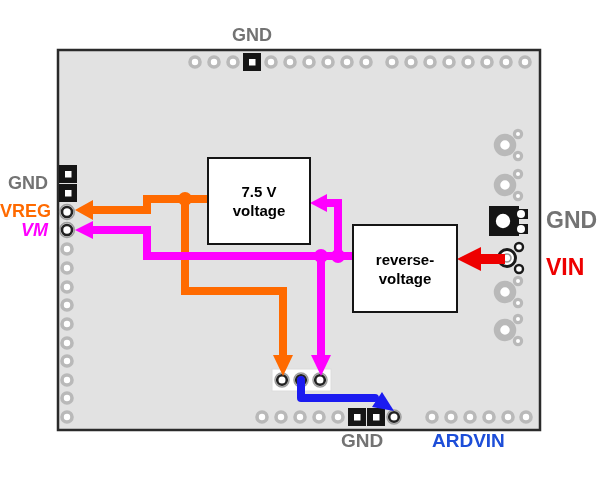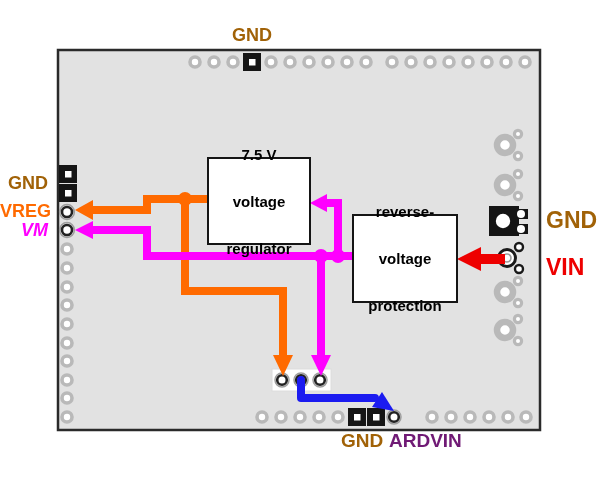--- a/index.html
+++ b/index.html
@@ -1,31 +1,31 @@
 <!DOCTYPE html>
 <html><head>
 <meta charset="utf-8">
 <style>
   html,body{margin:0;padding:0;background:#fff;}
   .stage{position:relative;width:600px;height:480px;background:#fff;
          font-family:"Liberation Sans",sans-serif;font-weight:bold;overflow:hidden;}
   .stage svg{position:absolute;left:0;top:0;}
-  .lbl{position:absolute;color:#a16207;line-height:1.05;white-space:nowrap;}
+  .lbl{position:absolute;color:#737373;line-height:1.05;white-space:nowrap;}
   .lbl.sm{font-size:18px;}
   .lbl.md{font-size:19px;}
   .lbl.lg{font-size:23px;}
   .orange{color:#ff6a00;}
   .magenta{color:#ff00ff;font-style:italic;}
   .red{color:#ee0000;}
-  .blue{color:#701a75;}
+  .blue{color:#1d4ed8;margin-left:43px;}
   .ra{text-align:right;}
   .ca{text-align:center;}
   .fbox{position:absolute;background:#fff;border:2.5px solid #151515;
         display:flex;flex-direction:column;align-items:center;justify-content:center;
-        font-size:15px;line-height:19px;color:#000;text-align:center;z-index:3;gap:28px;}
+        font-size:15px;line-height:19px;color:#000;text-align:center;z-index:3;}
   .hole{fill:#fff;stroke:#b9b9b9;stroke-width:3.6;}
   .cl-big{fill:#fff;stroke:#b9b9b9;stroke-width:6.5;}
   .cl-sm{fill:#fff;stroke:#b9b9b9;stroke-width:3.2;}
   .dpad{fill:#fff;stroke:#222;stroke-width:2.6;}
   .dpad-o{fill:none;stroke:#9d9d9d;stroke-width:1.5;}
   .blk{fill:#151515;}
   .whole{fill:#fff;}
   .trace{fill:none;stroke-width:8;}
   .trace.round{stroke-linecap:round;stroke-linejoin:round;}
 </style>
@@ -168,26 +168,24 @@
 
     <g>
       <path class="trace round" d="M301,380 L301,398 L375,398" stroke="#1b1bf0"></path>
       <polygon points="394,411 372,407 382,392" fill="#1b1bf0"></polygon>
     </g>
   </svg>
 
   <div class="fbox" style="left:207px;top:157px;width:100px;height:84px;">
     <span>7.5 V</span>
     <span>voltage</span>
-    <span>regulator</span>
   </div>
-  <div class="fbox" style="left:352px;top:214px;width:102px;height:85px;">
+  <div class="fbox" style="left:352px;top:224px;width:102px;height:85px;">
     <span>reverse-</span>
     <span>voltage</span>
-    <span>protection</span>
   </div>
 
   <div class="lbl sm ca" style="left:222px;top:26px;width:60px;">GND</div>
   <div class="lbl sm ra" style="left:0;top:174px;width:48px;">GND</div>
   <div class="lbl sm ra orange" style="left:0;top:202px;width:48px;">VREG</div>
   <div class="lbl sm ra magenta" style="left:0;top:221px;width:48px;">VM</div>
   <div class="lbl lg" style="left:546px;top:208px;">GND</div>
   <div class="lbl lg red" style="left:546px;top:255px;">VIN</div>
   <div class="lbl md" style="left:341px;top:431px;">GND</div>
   <div class="lbl md blue" style="left:389px;top:431px;">ARDVIN</div>

